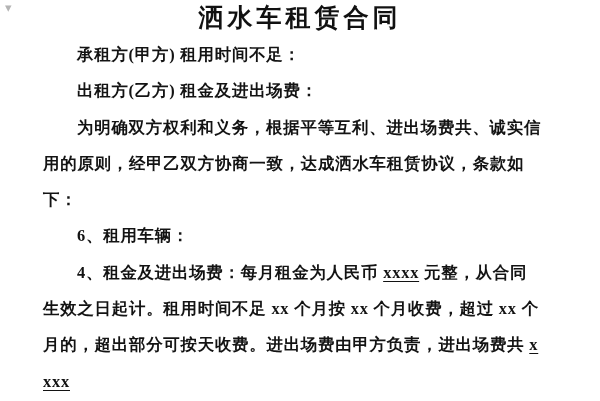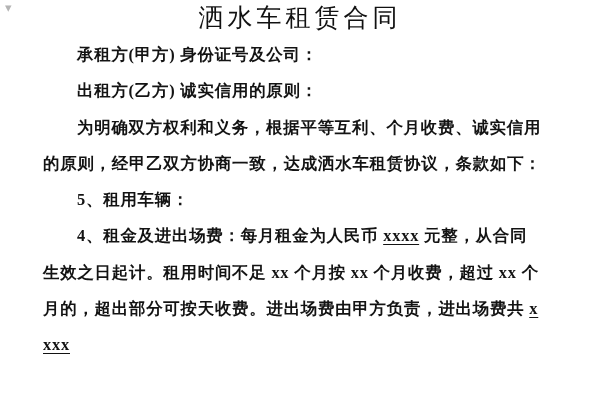--- a/index.html
+++ b/index.html
@@ -30,21 +30,21 @@
     cursor: pointer;
     user-select: none;
   }
   .doc-title {
     margin: 0 0 4px 0;
     padding-top: 3px;
     text-align: center;
     font-size: 25px;
     line-height: 30px;
     letter-spacing: 4px;
-    font-weight: normal;
+    font-weight: bold;
     color: #111111;
   }
   .content {
     width: 499px;
     margin-left: 43px;
   }
   .para {
     margin: 0;
     font-size: 16.4px;
     line-height: 36.3px;
@@ -67,25 +67,25 @@
 <body>
 
 <div class="page">
 
   <span class="collapse-chevron">▾</span>
 
   <h1 class="doc-title">洒水车租赁合同</h1>
 
   <div class="content">
 
-    <p class="para">承租方(甲方) 身份证号及公司：</p>
+    <p class="para">承租方(甲方) 租用时间不足：</p>
 
-    <p class="para">出租方(乙方) 诚实信用的原则：</p>
+    <p class="para">出租方(乙方) 租金及进出场费：</p>
 
-    <p class="para">为明确双方权利和义务，根据平等互利、个月收费、诚实信用的原则，经甲乙双方协商一致，达成洒水车租赁协议，条款如下：</p>
+    <p class="para">为明确双方权利和义务，根据平等互利、进出场费共、诚实信用的原则，经甲乙双方协商一致，达成洒水车租赁协议，条款如下：</p>
 
-    <p class="para">5、租用车辆：</p>
+    <p class="para">6、租用车辆：</p>
 
 
     <p class="para"><span>4、租金及进出场费：每月租金为人民币 </span><span class="misspelled">xxxx</span><span> 元整，从合同生效之日起计。租用时间不足 xx 个月按 xx 个月收费，超过 xx 个月的，超出部分可按天收费。进出场费由甲方负责，进出场费共 </span><span class="misspelled">xxxx</span></p>
 
   </div>
 </div>
 
 </body></html>

